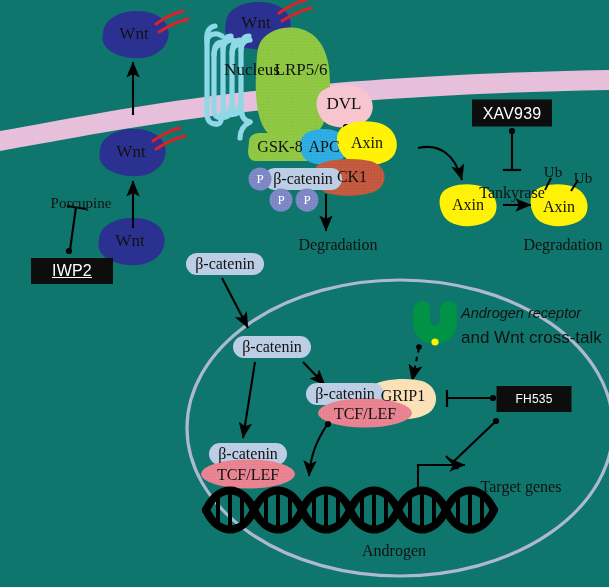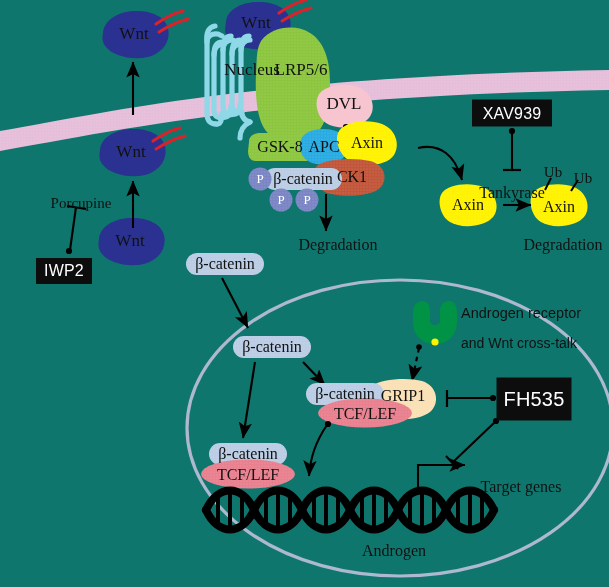--- a/index.html
+++ b/index.html
@@ -331,21 +331,21 @@
   <div class="lbl ctr" style="left:134px; top:34px; font-size:17px;">Wnt</div>
   <div class="lbl ctr" style="left:131px; top:152px; font-size:17px;">Wnt</div>
   <div class="lbl ctr" style="left:130px; top:241px; font-size:17px;">Wnt</div>
   <div class="lbl ctr" style="left:256px; top:23px; font-size:17px;">Wnt</div>
 
   <div class="lbl ctr" style="left:252px; top:70px; font-size:17px;">Nucleus</div>
   <div class="lbl ctr" style="left:301px; top:70px; font-size:17px;font-family:Liberation Serif, serif;">LRP5/6</div>
   <div class="lbl ctr" style="left:344px; top:104px; font-size:17px;">DVL</div>
 
   <div class="lbl sans ctr" style="left:81px; top:203px; font-size:15px;font-family:Liberation Serif, serif;">Porcupine</div>
-  <div class="blackbox" style="left:64px; top:271px; width:56px; height:26px; font-size:16px;">IWP2</div>
+  <div class="blackbox" style="left:72px; top:271px; width:82px; height:26px; font-size:16px;text-decoration:underline;">IWP2</div>
 
   <div class="lbl ctr" style="left:280px; top:147px; font-size:16px;">GSK-8</div>
   <div class="lbl ctr" style="left:324px; top:147px; font-size:16px;">APC</div>
   <div class="lbl ctr" style="left:367px; top:143px; font-size:16px;">Axin</div>
   <div class="lbl ctr" style="left:352px; top:177px; font-size:16px;">CK1</div>
   <div class="lbl ctr" style="left:303px; top:179px; font-size:16px;">β-catenin</div>
   <div class="lbl white ctr" style="left:260px; top:179px; font-size:13px;">P</div>
   <div class="lbl white ctr" style="left:281px; top:200px; font-size:13px;">P</div>
   <div class="lbl white ctr" style="left:307px; top:200px; font-size:13px;">P</div>
   <div class="lbl ctr" style="left:338px; top:245px; font-size:16px;">Degradation</div>
@@ -362,22 +362,22 @@
 
   <div class="lbl ctr" style="left:272px; top:347px; font-size:16px;">β-catenin</div>
 
   <div class="lbl ctr" style="left:345px; top:394px; font-size:16px;">β-catenin</div>
   <div class="lbl ctr" style="left:403px; top:396px; font-size:16px;">GRIP1</div>
   <div class="lbl ctr" style="left:365px; top:414px; font-size:16px;">TCF/LEF</div>
 
   <div class="lbl ctr" style="left:248px; top:454px; font-size:16px;">β-catenin</div>
   <div class="lbl ctr" style="left:248px; top:475px; font-size:16px;">TCF/LEF</div>
 
-  <div class="lbl sans" style="left:461px; top:305px; font-size:14.5px;">Androgen receptor</div>
-  <div class="lbl sans" style="left:461px; top:336px; font-size:14px;">and Wnt cross-talk</div>
-
-  <div class="blackbox" style="left:534px; top:399px; width:75px; height:43px; font-size:20px;">FH535</div>
+  <div class="lbl sans" style="left:461px; top:305px; font-size:14.5px;font-style:italic;">Androgen receptor</div>
+  <div class="lbl sans" style="left:461px; top:328px; font-size:17px;">and Wnt cross-talk</div>
+
+  <div class="blackbox" style="left:534px; top:399px; width:75px; height:26px; font-size:12px;">FH535</div>
 
   <div class="lbl ctr" style="left:521px; top:487px; font-size:16px;">Target genes</div>
 
   <div class="lbl ctr" style="left:394px; top:551px; font-size:16px;">Androgen</div>
 
 </div>
 
 </body></html>

